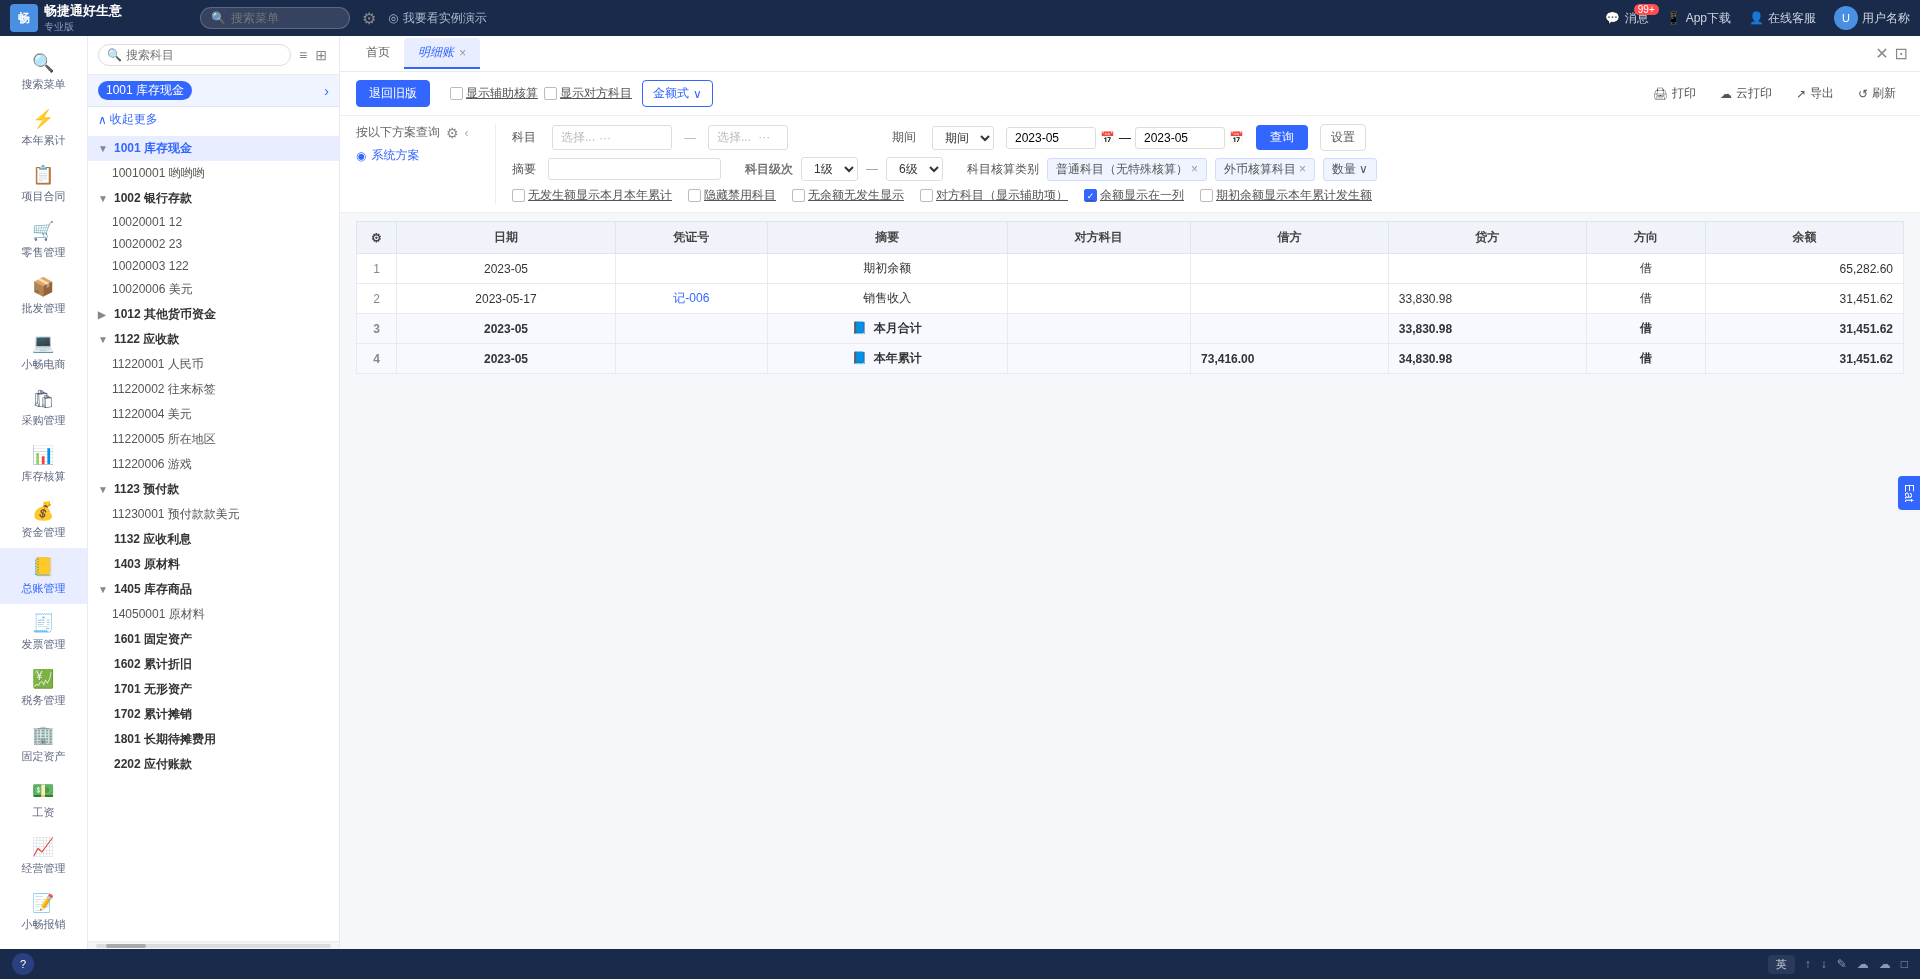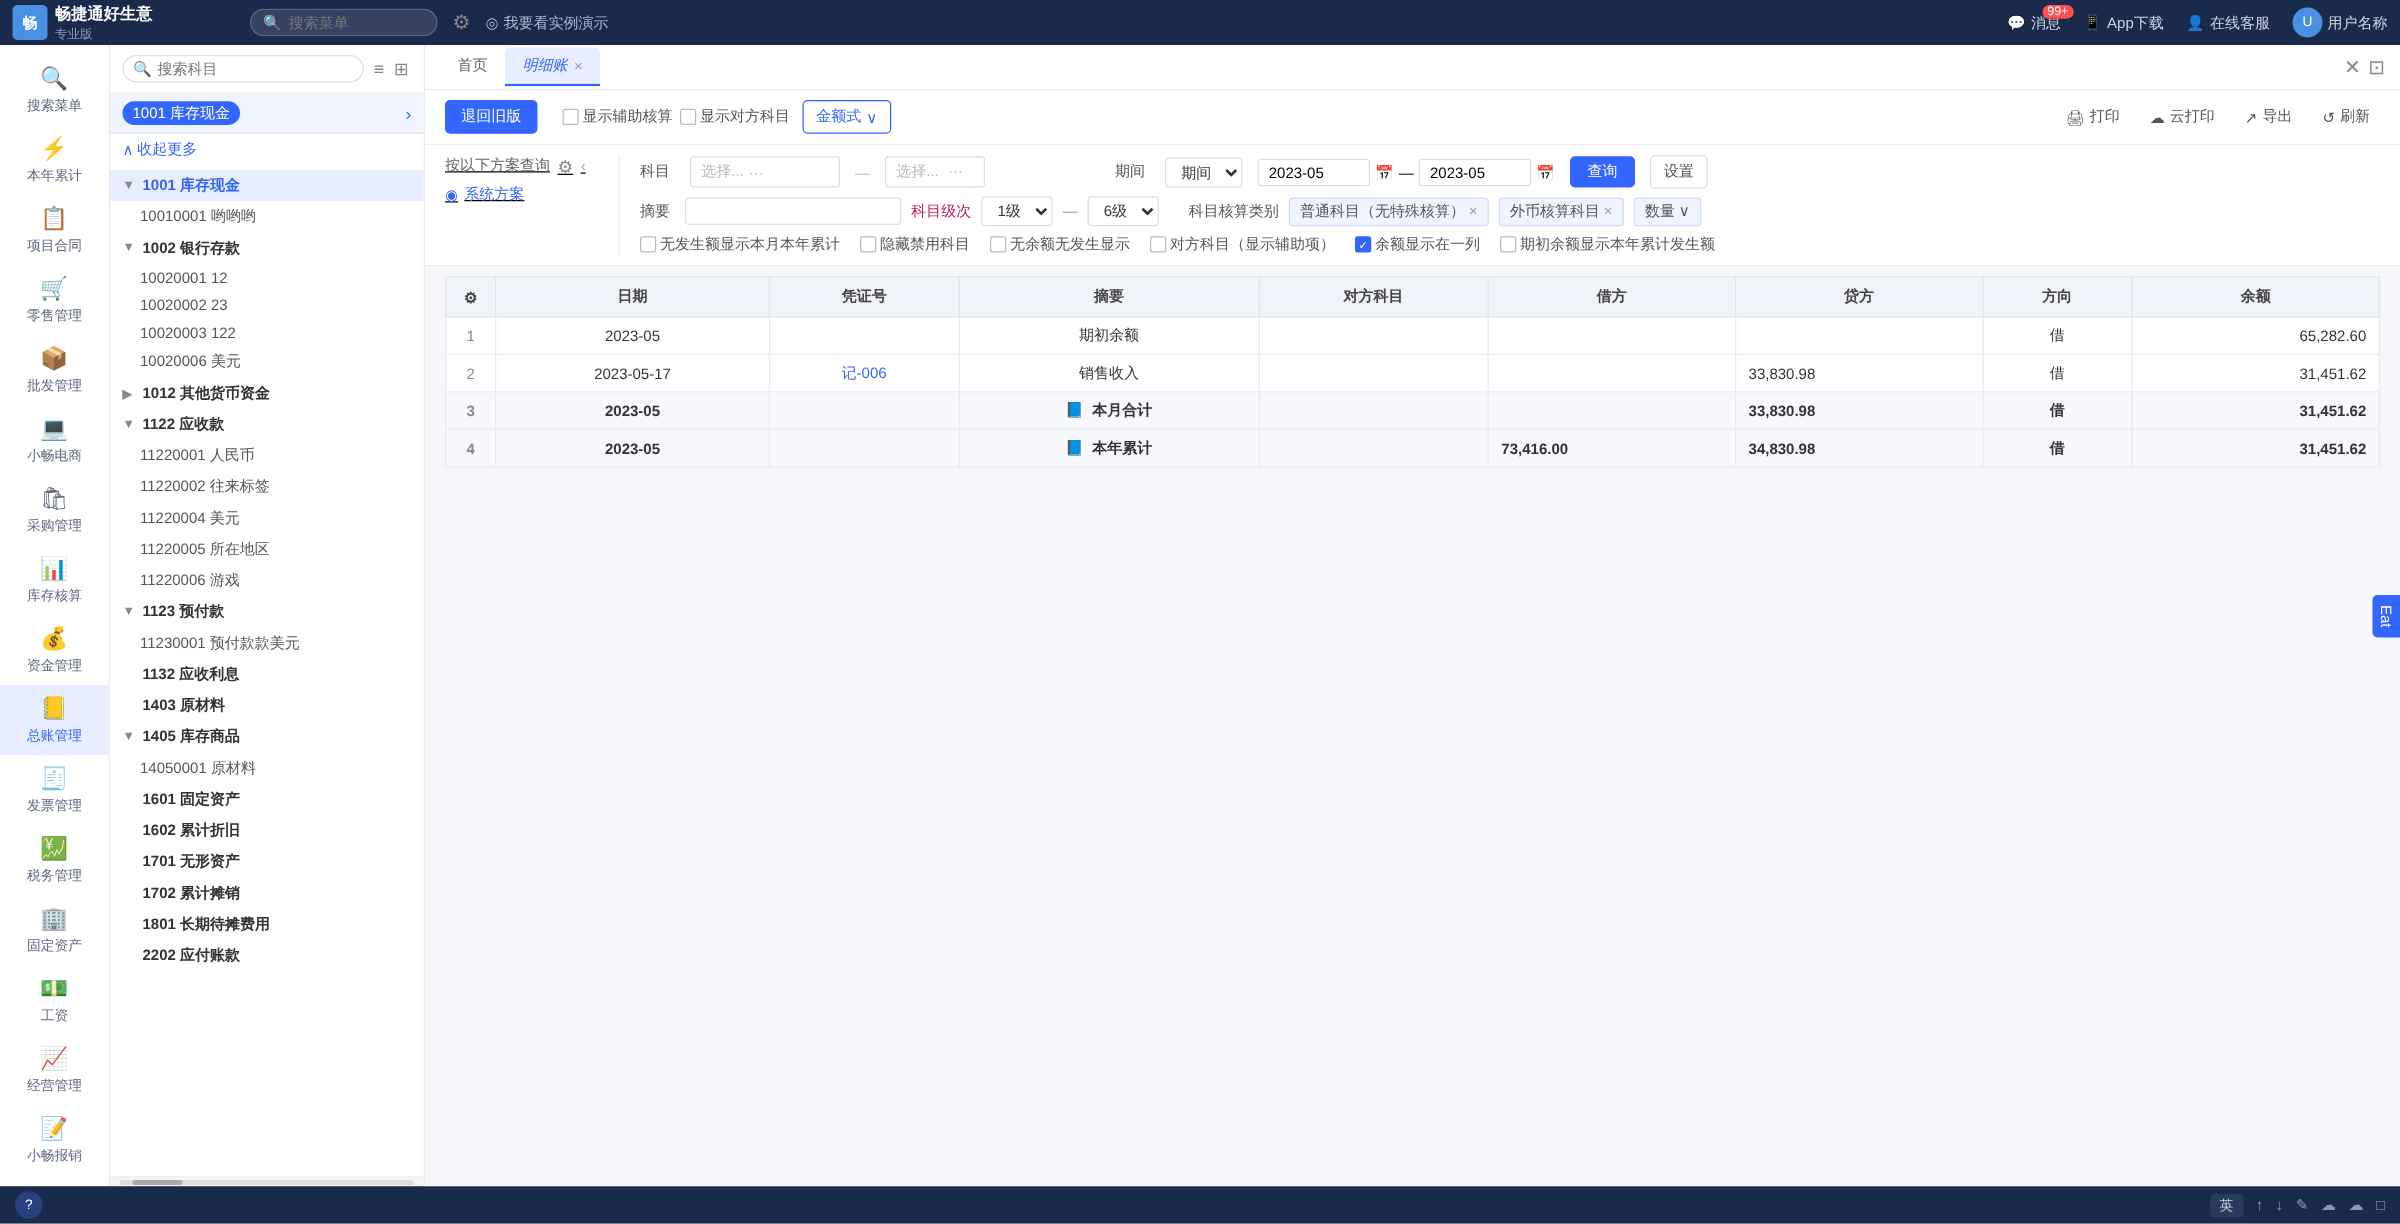--- a/index.html
+++ b/index.html
@@ -56,21 +56,21 @@
     
     .tabs-bar { background: #fff; border-bottom: 1px solid #e8eaf0; display: flex; align-items: center; padding: 0 12px; height: 36px; flex-shrink: 0; }
     .tab { padding: 6px 14px; cursor: pointer; color: #666; border-bottom: 2px solid transparent; display: flex; align-items: center; gap: 5px; }
     .tab.active { color: #3366ff; border-bottom: 2px solid #3366ff; background: #e8eeff; border-radius: 4px 4px 0 0; font-style: italic; }
     .tab-close { color: #999; font-size: 12px; cursor: pointer; }
 
     
     .ledger-header { background: #fff; padding: 8px 16px; display: flex; align-items: center; gap: 10px; border-bottom: 1px solid #eee; flex-shrink: 0; flex-wrap: wrap; }
     .back-btn { border: 1px solid #3366ff; background: #3366ff; color: white; padding: 4px 12px; border-radius: 4px; cursor: pointer; font-size: 12px; }
     .check-group { display: flex; align-items: center; gap: 6px; margin-left: 10px; }
-    .check-item { display: flex; align-items: center; gap: 3px; color: #555; cursor: pointer; }
+    .check-item { display: flex; align-items: center; gap: 3px; color: #555; cursor: pointer; text-decoration: underline; }
     .check-box { width: 13px; height: 13px; border: 1px solid #bbb; background: white; display: inline-block; border-radius: 2px; }
     .check-box.checked { background: #3366ff; border-color: #3366ff; display: flex; align-items: center; justify-content: center; color: white; font-size: 9px; }
     .format-btn { border: 1px solid #3366ff; color: #3366ff; background: white; padding: 4px 10px; border-radius: 4px; cursor: pointer; display: flex; align-items: center; gap: 4px; font-size: 12px; }
     .action-btns { display: flex; gap: 8px; margin-left: auto; }
     .action-btn { display: flex; align-items: center; gap: 4px; color: #555; cursor: pointer; font-size: 12px; padding: 3px 8px; border-radius: 3px; }
 
     
     .filter-area { background: #fff; padding: 8px 16px; border-bottom: 1px solid #eee; flex-shrink: 0; }
     .filter-row { display: flex; align-items: center; gap: 12px; margin-bottom: 6px; }
     .filter-label { color: #555; min-width: 28px; }
@@ -405,21 +405,21 @@
         <div class="action-btn">
           <span>↺</span>
           <span>刷新</span>
         </div>
       </div>
     </div>
 
     <div class="filter-area">
       <div style="display:flex;gap:16px;">
 
-        <div style="width:140px;border-right:1px solid #eee;padding-right:12px;text-decoration:underline;">
+        <div style="width:140px;border-right:1px solid #eee;padding-right:12px;">
           <div style="display:flex;align-items:center;gap:6px;margin-bottom:6px;">
             <span style="color:#666;font-size:12px;">按以下方案查询</span>
             <span style="color:#888;cursor:pointer;font-size:14px;">⚙</span>
             <span style="color:#aaa;cursor:pointer;">‹</span>
           </div>
           <div style="display:flex;align-items:center;gap:5px;color:#3366ff;cursor:pointer;font-size:12px;">
             <span style="color:#3366ff;">◉</span>
             <span>系统方案</span>
           </div>
         </div>
@@ -447,21 +447,21 @@
               <span>—</span>
               <input class="period-input" type="text" value="2023-05" style="">
               <span style="cursor:pointer;">📅</span>
             </div>
             <button class="query-btn">查询</button>
             <button class="settings-btn">设置</button>
           </div>
           <div class="filter-row" style="gap:8px;">
             <span class="filter-label">摘要</span>
             <input class="filter-input" type="text" style="min-width: 160px;">
-            <span style="color:#be185d;">科目级次</span>
+            <span style="margin-left:16px;color:#737373;font-weight:bold;">科目级次</span>
             <select class="filter-select">
               <option>1级</option>
             </select>
             <span style="color:#999;">—</span>
             <select class="filter-select">
               <option>6级</option>
             </select>
             <span style="margin-left:16px;color:#555;">科目核算类别</span>
             <div class="filter-tag">
               <span>普通科目（无特殊核算）</span>

